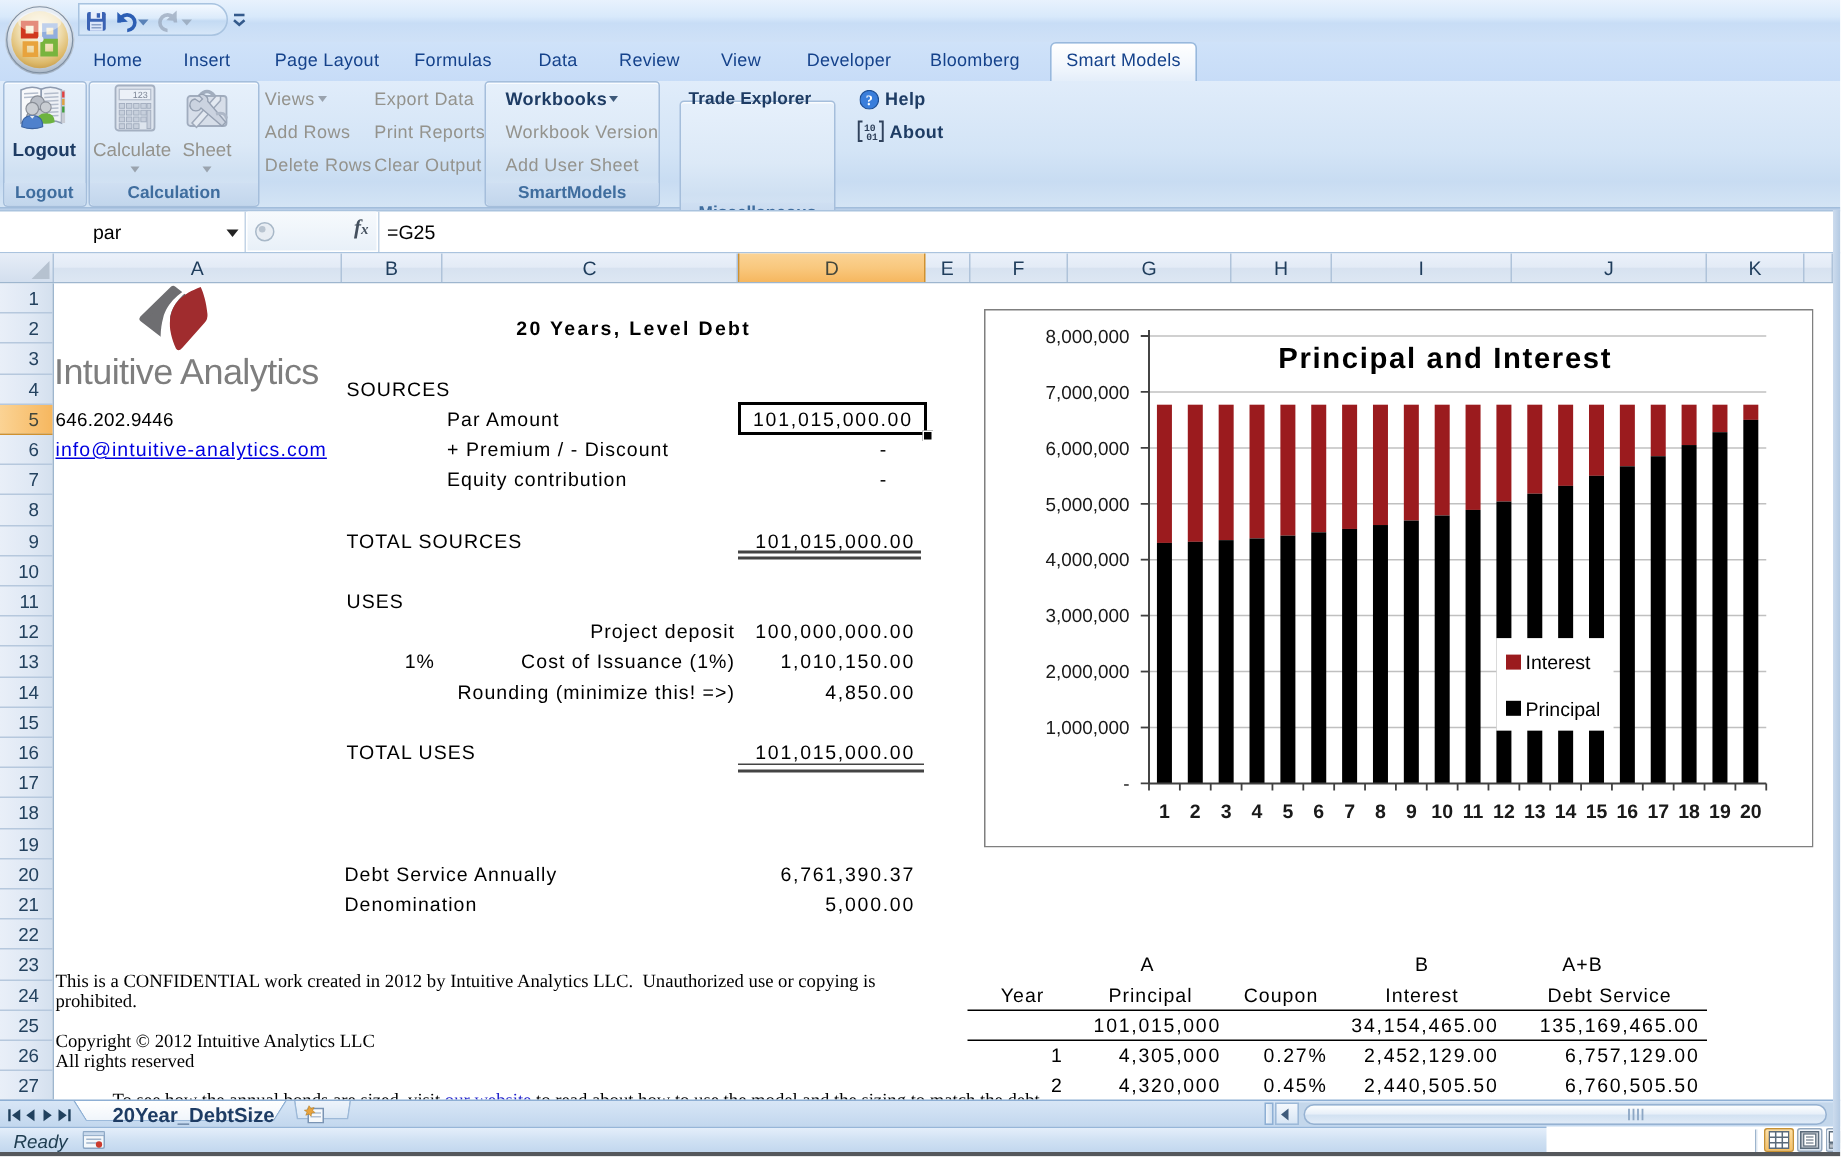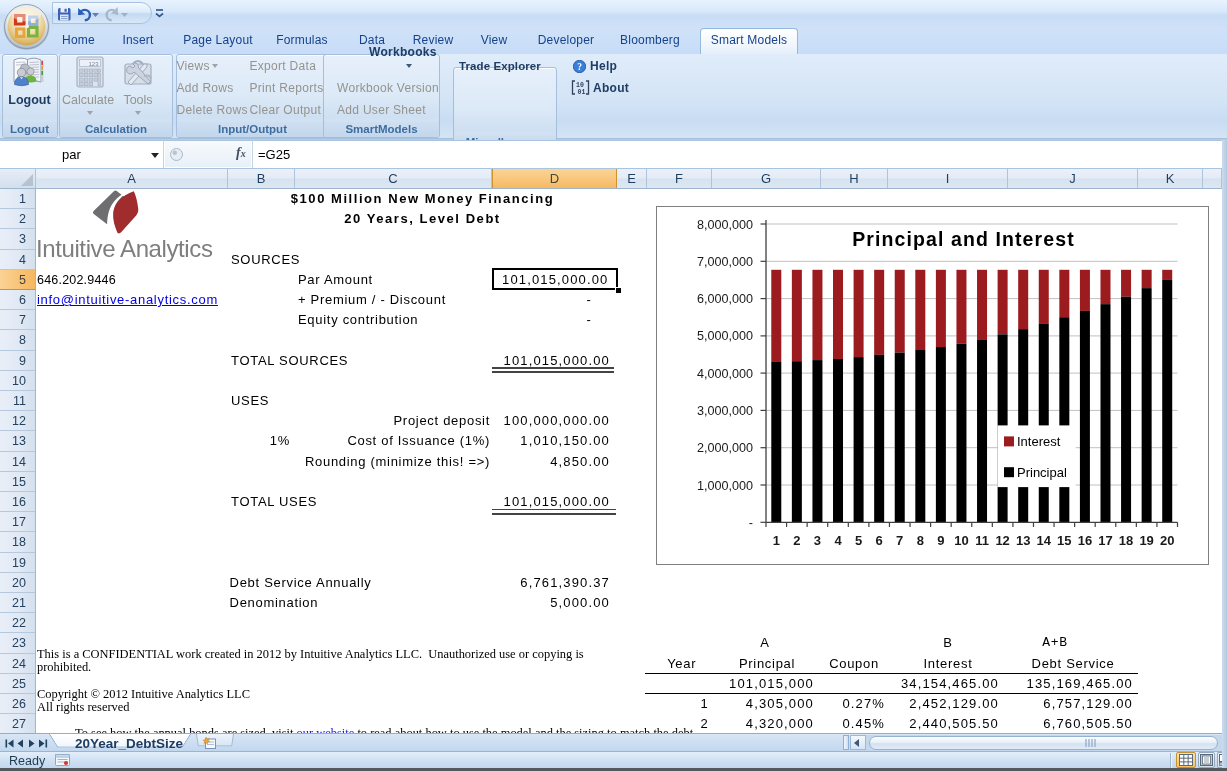--- a/index.html
+++ b/index.html
@@ -44,22 +44,22 @@
   border-right:1px solid #9eb6ce;box-sizing:border-box;}
 .rh{position:absolute;left:0;width:35px;height:20.2px;border-bottom:1px solid #b6c8dd;box-sizing:border-box;
   font-size:12.5px;color:#24425f;text-align:right;padding-right:9px;line-height:20px;}
 
 #sheet{position:absolute;left:36px;top:189px;width:1186px;height:544px;background:#fff;overflow:hidden;}
 .cell{position:absolute;font-size:13px;letter-spacing:0.7px;color:#000;white-space:pre;height:20px;line-height:20px;}
 .num{letter-spacing:1.15px;}
 
 #sheettabs{position:absolute;left:0;top:733px;width:1227px;height:17.5px;
   background:linear-gradient(#d8e6f6 0%,#c2d7ee 100%);border-top:1px solid #8eafd4;box-sizing:border-box;}
-#statusbar{position:absolute;left:0;top:750.5px;width:1227px;height:17.5px;
-  background:linear-gradient(#e4eefa 0%,#d0e1f3 50%,#c2d7ee 100%);border-top:1px solid #96b6d9;box-sizing:border-box;}
+#statusbar{position:absolute;left:0;top:750.5px;width:1031px;height:17.5px;
+  background:linear-gradient(#e4eefa 0%,#d0e1f3 50%,#c2d7ee 100%);border-top:1px solid #96b6d9;box-sizing:border-box;font-style:italic;}
 #bottomframe{position:absolute;left:0;top:768px;width:1227px;height:3px;background:#55585c;}
 #rightframe{position:absolute;left:1222px;top:140px;width:5px;height:628px;background:linear-gradient(90deg,#cddcee,#b3c9e2);}
 </style>
 </head>
 <body>
 <div id="win">
   <div id="titlebar"></div>
 
   <div style="position:absolute;left:52px;top:2px;width:100px;height:22px;border-radius:0 11px 11px 0;
     background:linear-gradient(#f4f9ff 0%,#dcebfb 45%,#c3daf3 55%,#d7e7f8 100%);
@@ -136,45 +136,42 @@
   <div class="tabtxt" style="left:566px;">Developer</div>
   <div class="tabtxt" style="left:650px;">Bloomberg</div>
   <div class="tabtxt" style="left:749px;z-index:3;">Smart Models</div>
 
   <div class="grp" style="left:1.5px;width:56px;">
       <div class="grplabel">Logout</div>
     </div>
   <div class="grp" style="left:59px;width:114px;">
       <div class="grplabel">Calculation</div>
     </div>
-  <div class="grp" style="left:175.5px;width:154px;">
-      <div class="grplabel">Input/Output</div>
-    </div>
   <div class="grp" style="left:323px;width:117px;">
       <div class="grplabel">SmartModels</div>
     </div>
   <div class="grp" style="left:453px;width:104px;margin-top:13px;">
       <div class="grplabel">Miscellaneous</div>
     </div>
 
   <div class="bigbtnlabel ren" style="left:2px;top:93px;width:55px;">Logout</div>
   <div class="bigbtnlabel rdis" style="left:62px;top:93px;width:52px;font-weight:normal;">Calculate</div>
-  <div class="bigbtnlabel rdis" style="left:117px;top:93px;width:42px;font-weight:normal;">Tools</div>
+  <div class="bigbtnlabel rdis" style="left:117px;top:93px;width:42px;font-weight:normal;">Sheet</div>
   <div class="darr" style="left:86.5px;top:110.5px;border-top:4px solid #9aa3ae;"></div>
   <div class="darr" style="left:134.5px;top:110.5px;border-top:4px solid #9aa3ae;"></div>
 
   <div class="ritem rdis" style="left:176.5px;top:58px;">Views</div>
   <div class="darr" style="left:212px;top:64px;border-top:4px solid #9aa3ae;"></div>
   <div class="ritem rdis" style="left:176.5px;top:79.5px;">Add Rows</div>
   <div class="ritem rdis" style="left:176.5px;top:101.5px;">Delete Rows</div>
   <div class="ritem rdis" style="left:249.5px;top:58px;">Export Data</div>
   <div class="ritem rdis" style="left:249.5px;top:79.5px;">Print Reports</div>
   <div class="ritem rdis" style="left:249.5px;top:101.5px;">Clear Output</div>
 
-  <div class="ritem ren" style="left:337px;top:44px;margin-left:32px;">Workbooks</div>
+  <div class="ritem ren" style="left:337px;top:58px;">Workbooks</div>
   <div class="darr" style="left:406px;top:64px;border-top:4px solid #3e5a7a;"></div>
   <div class="ritem rdis" style="left:337px;top:79.5px;">Workbook Version</div>
   <div class="ritem rdis" style="left:337px;top:101.5px;">Add User Sheet</div>
 
   <div class="ritem ren" style="left:459px;top:58px;font-size:11.5px;letter-spacing:0.1px;">Trade Explorer</div>
 
   <svg style="position:absolute;left:573px;top:59.5px;" width="13" height="13" viewBox="0 0 13 13">
     <circle cx="6.5" cy="6.5" r="6.2" fill="#3a7edb"></circle>
     <circle cx="6.5" cy="6.5" r="6.2" fill="none" stroke="#1d4f96" stroke-width="0.8"></circle>
     <text x="6.5" y="9.8" font-size="9.5" font-weight="bold" fill="#fff" text-anchor="middle" font-family="Liberation Serif,serif">?</text>
@@ -310,21 +307,20 @@
     </div>
   <div id="sheet">
       <svg style="position:absolute;left:54px;top:0px;" width="52" height="50" viewBox="0 0 52 50">
 <path d="M25.5,3.5 L34.5,10.5 L22.5,37 L5,23.5 Z" fill="#6e6e71" stroke="#6e6e71" stroke-width="4" stroke-linejoin="round"></path>
 <path d="M42,0.5 C31,6.8 25.4,13.5 23.4,22 C22.8,30.5 25.5,40 30,48.5 L19,48.5 C16.2,40 16.8,30 18.8,22.8 C21.3,13.3 30,4.5 42,0.5 Z" fill="#ffffff"></path>
 <path d="M43.8,2.3 C45.8,6.5 47.6,13 48.3,20.3 Q48.7,23.6 46.4,26.2 L31.6,42.8 Q28.8,45.9 27.3,43.4 C24.3,36.6 22.7,30 23.4,24 C24.6,13 31.8,6.8 43.8,2.3 Z" fill="#a02c2e"></path>
 </svg>
 <div class="cell" style="left:0px;top:46px;font-size:24px;letter-spacing:-0.4px;color:#7e7e7e;height:28px;line-height:28px;">Intuitive Analytics</div>
 <div class="cell" style="left:1px;top:80.8px;font-size:12.5px;letter-spacing:0.2px;">646.202.9446</div>
 <div class="cell" style="left:1px;top:101px;color:#0000e0;text-decoration:underline;">info@intuitive-analytics.com</div>
-<div class="cell" style="left:386.5px;top:-0.5px;transform:translateX(-50%);font-weight:bold;letter-spacing:1.55px;">$100 Million New Money Financing</div>
 <div class="cell" style="left:386.5px;top:19.7px;transform:translateX(-50%);font-weight:bold;letter-spacing:1.55px;">20 Years, Level Debt</div>
 <div class="cell" style="left:195px;top:60.6px;">SOURCES</div>
 <div class="cell" style="left:262px;top:80.8px;">Par Amount</div>
 <div class="cell num" style="right:613.5px;top:80.8px;">101,015,000.00</div>
 <div class="cell" style="left:262px;top:101px;">+ Premium / - Discount</div>
 <div class="cell num" style="right:630px;top:101px;">-</div>
 <div class="cell" style="left:262px;top:121.2px;">Equity contribution</div>
 <div class="cell num" style="right:630px;top:121.2px;">-</div>
 <div class="cell" style="left:195px;top:161.6px;">TOTAL SOURCES</div>
 <div class="cell num" style="right:612px;top:161.6px;">101,015,000.00</div>
@@ -348,21 +344,21 @@
 <div class="cell num" style="right:612px;top:404px;">5,000.00</div>
 <div style="position:absolute;left:455.5px;top:79px;width:126px;height:21.5px;border:2.6px solid #000;box-sizing:border-box;"></div>
 <div style="position:absolute;left:579px;top:97.5px;width:5px;height:5px;background:#000;border:1px solid #fff;"></div>
 <div class="cell" style="left:1px;top:459px;font-family:'Liberation Serif',serif;font-size:12.45px;letter-spacing:0px;height:13px;line-height:13px;">This is a CONFIDENTIAL work created in 2012 by Intuitive Analytics LLC.  Unauthorized use or copying is</div>
 <div class="cell" style="left:1px;top:472px;font-family:'Liberation Serif',serif;font-size:12.45px;letter-spacing:0px;height:13px;line-height:13px;">prohibited.</div>
 <div class="cell" style="left:1px;top:498.5px;font-family:'Liberation Serif',serif;font-size:12.45px;letter-spacing:0px;height:13px;line-height:13px;">Copyright © 2012 Intuitive Analytics LLC</div>
 <div class="cell" style="left:1px;top:511.5px;font-family:'Liberation Serif',serif;font-size:12.45px;letter-spacing:0px;height:13px;line-height:13px;">All rights reserved</div>
 <div class="cell" style="left:39px;top:538px;font-family:'Liberation Serif',serif;font-size:12.45px;letter-spacing:0px;height:13px;line-height:13px;">To see how the annual bonds are sized, visit <span style="color:#2222cc;text-decoration:underline;">our website</span> to read about how to use the model and the sizing to match the debt</div>
 <div class="cell" style="left:729px;top:444.4px;transform:translateX(-50%);">A</div>
 <div class="cell" style="left:912px;top:444.4px;transform:translateX(-50%);">B</div>
-<div class="cell" style="left:1019px;top:444.4px;transform:translateX(-50%);font-family:Liberation Mono, monospace;">A+B</div>
+<div class="cell" style="left:1019px;top:444.4px;transform:translateX(-50%);">A+B</div>
 <div class="cell" style="left:645.7px;top:464.6px;transform:translateX(-50%);">Year</div>
 <div class="cell" style="left:731px;top:464.6px;transform:translateX(-50%);">Principal</div>
 <div class="cell" style="left:818px;top:464.6px;transform:translateX(-50%);">Coupon</div>
 <div class="cell" style="left:912px;top:464.6px;transform:translateX(-50%);">Interest</div>
 <div class="cell" style="left:1037px;top:464.6px;transform:translateX(-50%);">Debt Service</div>
 <div style="position:absolute;left:609px;top:484.2px;width:493px;height:1.3px;background:#000;"></div>
 <div class="cell num" style="right:408px;top:484.8px;">101,015,000</div>
 <div class="cell num" style="right:223px;top:484.8px;">34,154,465.00</div>
 <div class="cell num" style="right:89px;top:484.8px;">135,169,465.00</div>
 <div style="position:absolute;left:609px;top:503.6px;width:493px;height:1.3px;background:#000;"></div>

